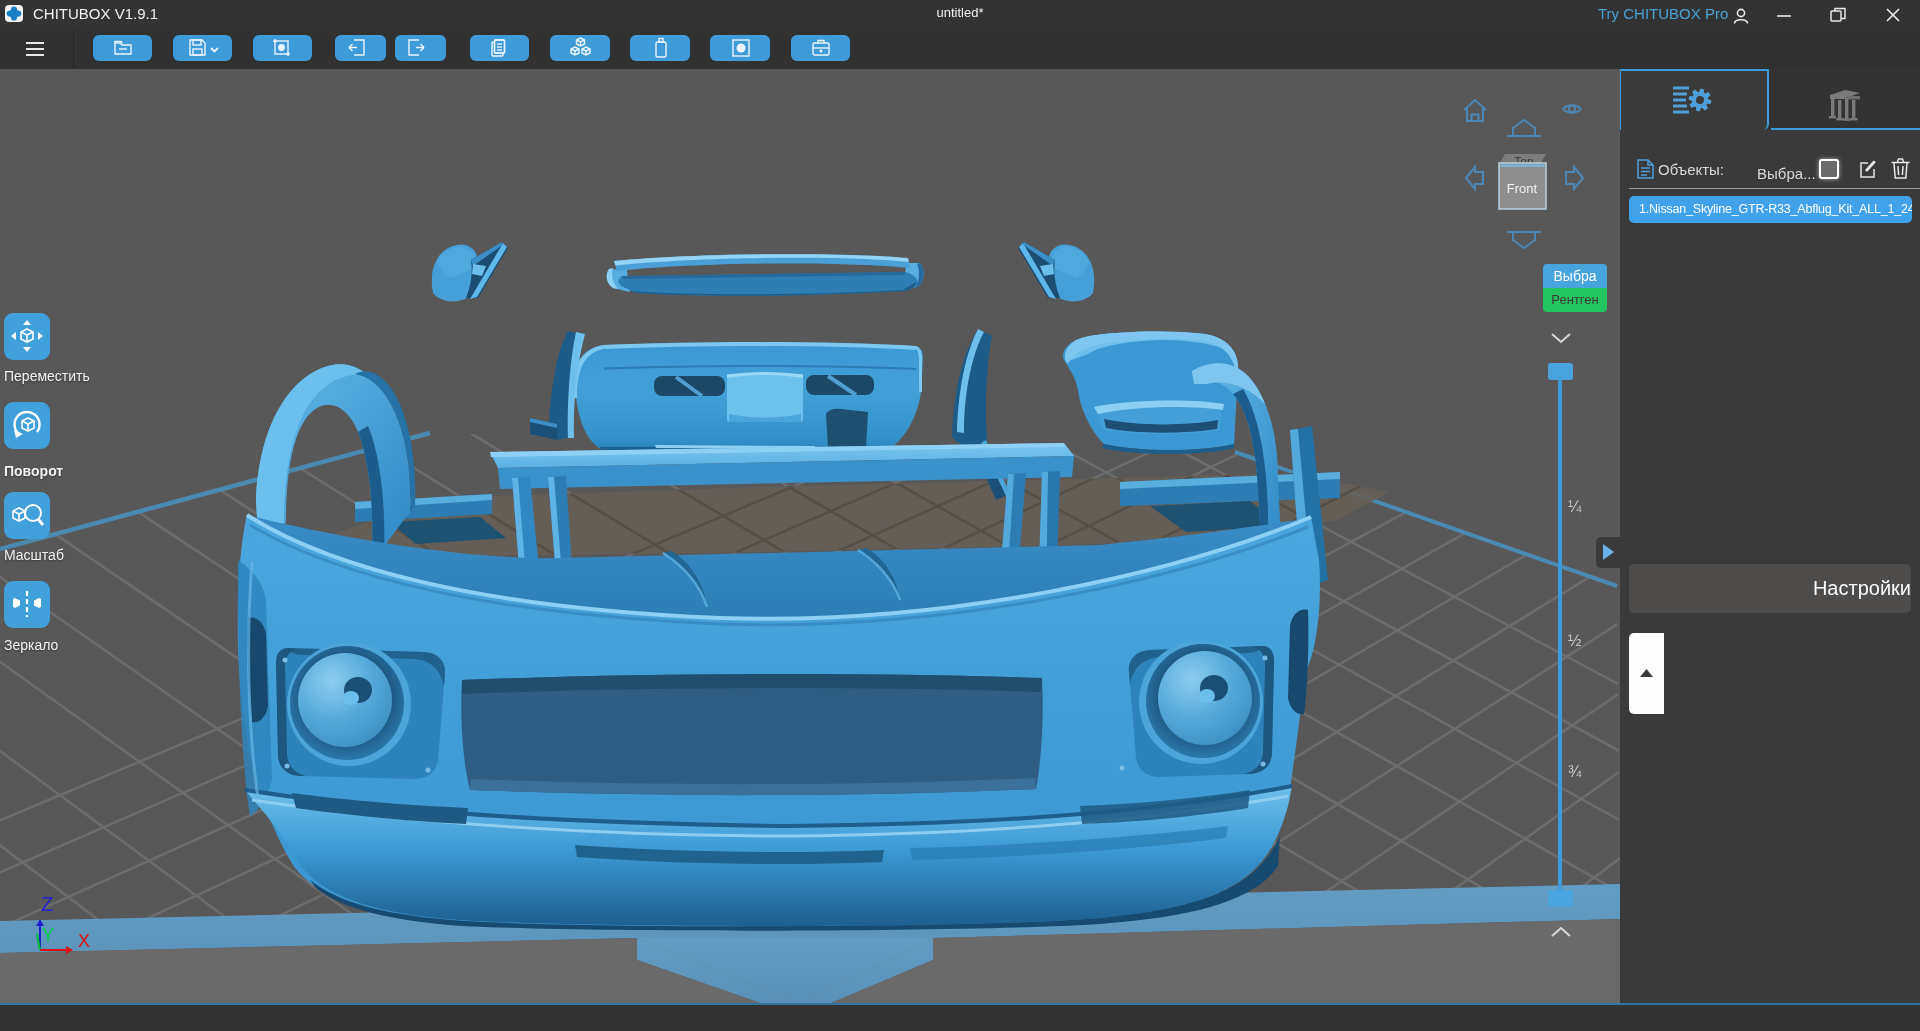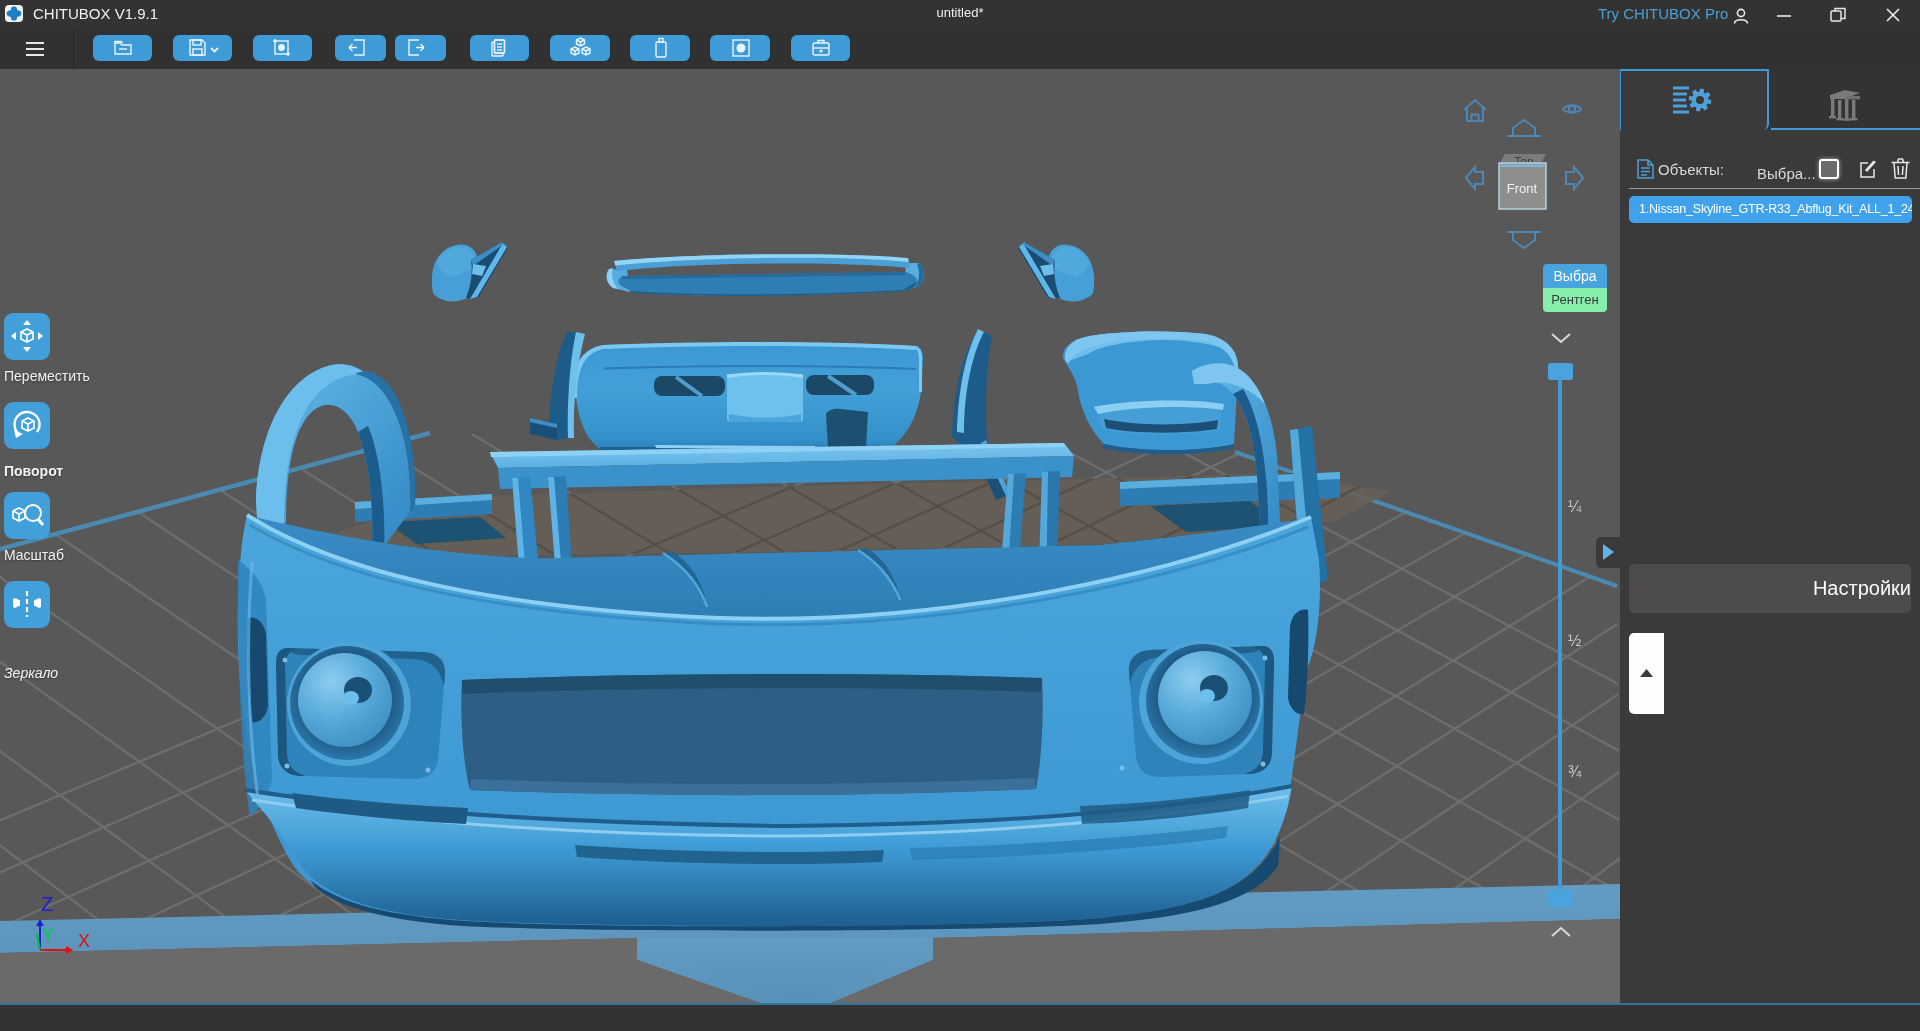--- a/index.html
+++ b/index.html
@@ -452,21 +452,21 @@
 
 </svg>
 
 <div class="tool" style="left:4px;top:244px;"></div>
 <div class="toollabel" style="top:299px;">Переместить</div>
 <div class="tool" style="left:4px;top:333px;"></div>
 <div class="toollabel" style="top:394px;font-weight:bold;">Поворот</div>
 <div class="tool" style="left:4px;top:423px;"></div>
 <div class="toollabel" style="top:478px;">Масштаб</div>
 <div class="tool" style="left:4px;top:512px;"></div>
-<div class="toollabel" style="top:596px;font-style:italic;">Зеркало</div>
+<div class="toollabel" style="top:568px;">Зеркало</div>
 <svg class="abs" style="left:4px;top:244px" width="46" height="330" viewBox="0 0 46 330" fill="none" stroke="#fff" stroke-width="1.6">
 
   <g transform="translate(23,23)">
     <path d="M0 -7 L6 -4 L6 3 L0 6 L-6 3 L-6 -4 Z" fill="none"></path>
         <path d="M-6 -4 L0 -1 L6 -4 M0 -1 L0 6"></path>
     <path d="M0 -16 l4 5 h-8 Z M0 16 l4 -5 h-8 Z M-16 0 l5 4 v-8 Z M16 0 l-5 4 v-8 Z" fill="#fff" stroke="none"></path>
   </g>
 
   <g transform="translate(23,112)">
     <path d="M1 -7 L7 -4 L7 3 L1 6 L-5 3 L-5 -4 Z"></path>
@@ -503,21 +503,21 @@
   <g transform="translate(44,59)">
     <polygon points="1,10 6,1 47,1 42,10" fill="#7c7c7c"></polygon>
     <text x="25" y="13" font-size="12" fill="#3f3f3f" text-anchor="middle">Top</text>
     <rect x="0" y="10" width="47" height="46" fill="#8e8e8e" stroke="#b5cfe2" stroke-width="1.5"></rect>
     <rect x="1.5" y="11.5" width="44" height="2.5" fill="#7fb3d6"></rect>
     <text x="23" y="40" font-size="13" fill="#f2f2f2" text-anchor="middle">Front</text>
   </g>
 </svg>
 
 <div class="abs" style="left:1543px;top:195px;width:64px;height:24px;background:#47a4dd;border-radius:4px 4px 0 0;color:#fff;font-size:14px;text-align:center;line-height:24px;">Выбра</div>
-<div class="abs" style="left:1543px;top:219px;width:64px;height:24px;background:#86efac;border-radius:0 0 4px 4px;color:#3a3a3a;font-size:13px;text-align:center;line-height:24px;">Рентген</div>
+<div class="abs" style="left:1543px;top:219px;width:64px;height:24px;background:#22c55e;border-radius:0 0 4px 4px;color:#3a3a3a;font-size:13px;text-align:center;line-height:24px;">Рентген</div>
 <svg class="abs" style="left:1550px;top:263px" width="22" height="12" viewBox="0 0 22 12" fill="none" stroke="#d8d8d8" stroke-width="2">
       <path d="M2 2 L11 10 L20 2"></path>
     </svg>
 
 <div class="abs" style="left:1558px;top:302px;width:4px;height:526px;background:#3f9bd7;"></div>
 <div class="abs" style="left:1548px;top:294px;width:25px;height:17px;background:#4aa3dc;border-radius:3px;"></div>
 <div class="abs" style="left:1548px;top:821px;width:25px;height:17px;background:#4aa3dc;border-radius:3px;"></div>
 <div class="abs" style="left:1568px;top:429px;color:#c8c8c8;font-size:16px;">¼</div>
 <div class="abs" style="left:1568px;top:563px;color:#c8c8c8;font-size:16px;">½</div>
 <div class="abs" style="left:1568px;top:694px;color:#c8c8c8;font-size:16px;">¾</div>

